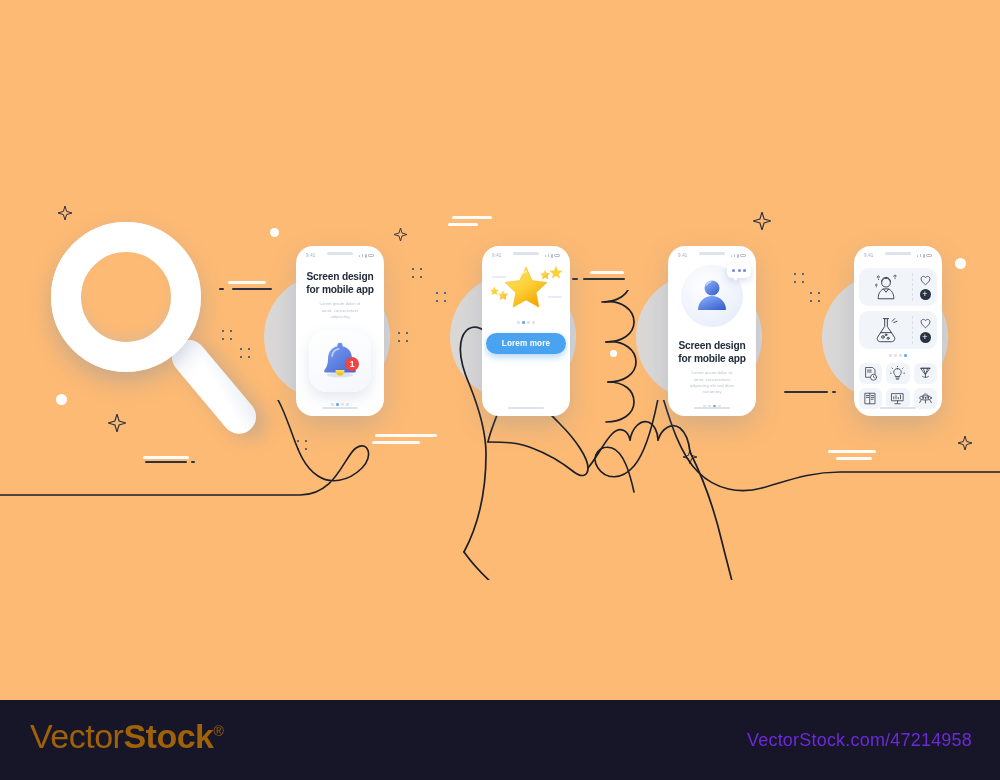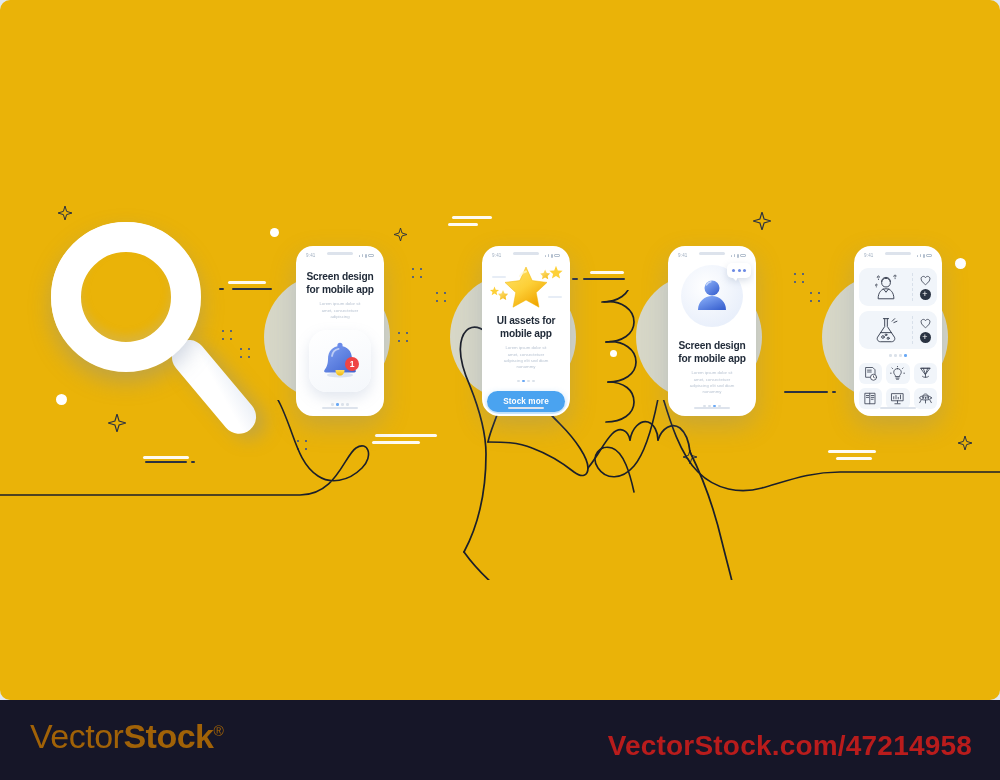--- a/index.html
+++ b/index.html
@@ -6,43 +6,42 @@
   body {
     width: 1000px; height: 780px;
     font-family: "Liberation Sans", sans-serif;
     background: #e1e8f0;
     overflow: hidden;
     position: relative;
   }
   .stage {
     position: absolute; left: 0; top: 0;
     width: 1000px; height: 700px;
-    background: #eab308;
+    background: #fdba74;
     overflow: hidden;
-    border-radius: 10px;
   }
   .footer-bar {
     position: absolute; left: 0; top: 700px;
     width: 1000px; height: 80px;
     background: #161628;
   }
   .logo-text {
     position: absolute; left: 30px; top: 717px;
     font-size: 34px; color: #a16207; letter-spacing: -0.5px;
     font-family: "Liberation Sans", sans-serif;
     white-space: nowrap;
   }
   .logo-text .thin { font-weight: 300; }
   .logo-text .bold { font-weight: 700; }
   .logo-text .reg {
     font-size: 14px; vertical-align: super; font-weight: 400;
   }
   .url-text {
     position: absolute; right: 28px; top: 730px;
-    font-size: 28px; color: #b91c1c; font-weight: 700;
+    font-size: 18px; color: #6d28d9; font-weight: 400;
     letter-spacing: 0.2px;
   }
 
   
   .backdrop {
     position: absolute; border-radius: 50%;
     background: #d4dde9;
     opacity: .85;
   }
 
@@ -405,34 +404,30 @@
       <svg style="position:absolute; right:4px; top:3px;" width="16" height="16" viewBox="0 0 16 16">
         <path d="M8 0.8 L9.8 5.4 L14.6 5.8 L10.9 8.9 L12.1 13.6 L8 11 L3.9 13.6 L5.1 8.9 L1.4 5.8 L6.2 5.4 Z" fill="#fdd038"></path>
       </svg>
       <svg style="position:absolute; left:5px; top:24px;" width="11" height="11" viewBox="0 0 16 16">
         <path d="M8 0.8 L9.8 5.4 L14.6 5.8 L10.9 8.9 L12.1 13.6 L8 11 L3.9 13.6 L5.1 8.9 L1.4 5.8 L6.2 5.4 Z" fill="#fdd038"></path>
       </svg>
       <div class="whitedash" style="left:8px; top:14px; width:14px; height:2px; background:#e6ecf5;"></div>
       <div class="whitedash" style="right:6px; top:34px; width:14px; height:2px; background:#e6ecf5;"></div>
     </div>
 
-    <div style="padding: 2px 5px 0;">
-      <div class="ph-title">UI assets for mobile app</div>
-      <div class="ph-sub">Lorem ipsum dolor sit amet, consectetuer adipiscing elit sed diam nonummy</div>
-    </div>
 
     <div class="dots" style="margin-top:9px;">
       <span class="dot"></span>
       <span class="dot on"></span>
       <span class="dot"></span>
       <span class="dot"></span>
     </div>
 
     <div style="margin-top:9px;">
-      <button class="cta blue">Stock more</button>
+      <button class="cta blue">Lorem more</button>
     </div>
     <div class="home-ind"></div>
   </div>
 
   <div class="phone" style="left:668px; top:246px; width:88px; height:170px;">
     <div class="ph-status">
       <span class="ph-time">9:41</span>
       <span class="ph-icons">
         <i class="bar-i" style="height:2px"></i>
           <i class="bar-i" style="height:3px"></i>

